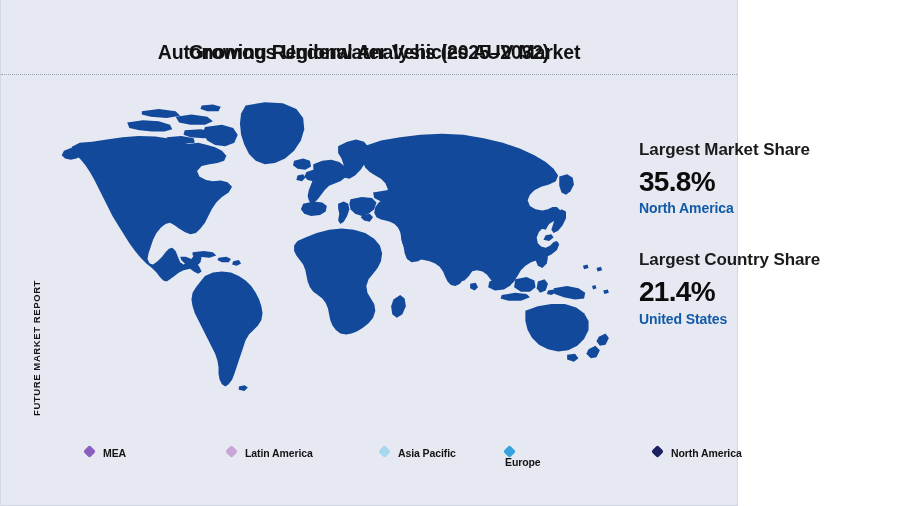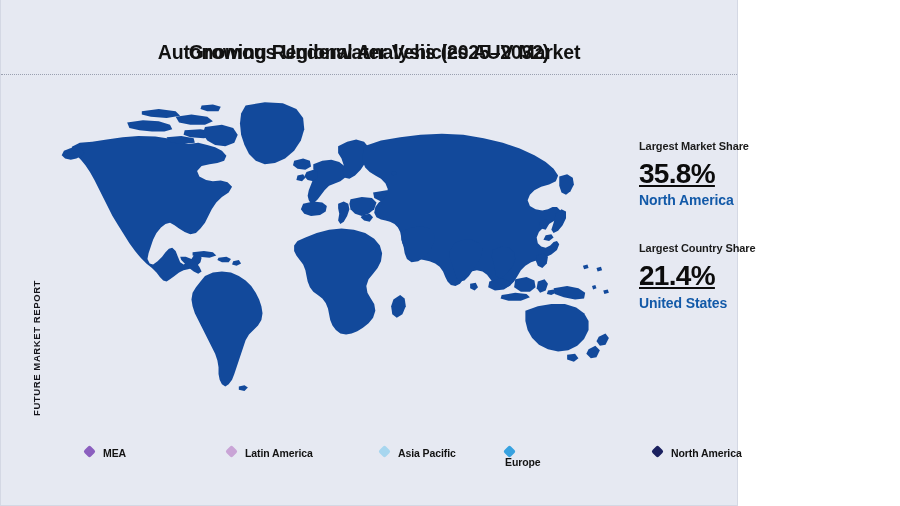--- a/index.html
+++ b/index.html
@@ -69,34 +69,33 @@
   .map-wrap svg { display: block; width: 100%; height: 100%; }
   
   .stats {
     position: absolute;
     left: 638px;
     top: 140px;
     width: 245px;
   }
   .stat-block { margin-bottom: 34px; }
   .stat-label {
-    font-size: 11px;
+    font-size: 17px;
     font-weight: bold;
     color: #1b1b1b;
     letter-spacing: -0.1px;
     margin-bottom: 7px;
   }
   .stat-value {
     font-size: 28px;
     font-weight: bold;
     color: #0c0c0c;
     letter-spacing: -0.7px;
     line-height: 1.05;
     margin-bottom: 4px;
-    text-decoration: underline;
   }
   .stat-sub {
     font-size: 14px;
     font-weight: bold;
     color: #1259a8;
     letter-spacing: -0.1px;
   }
   
   .legend {
     position: absolute;

